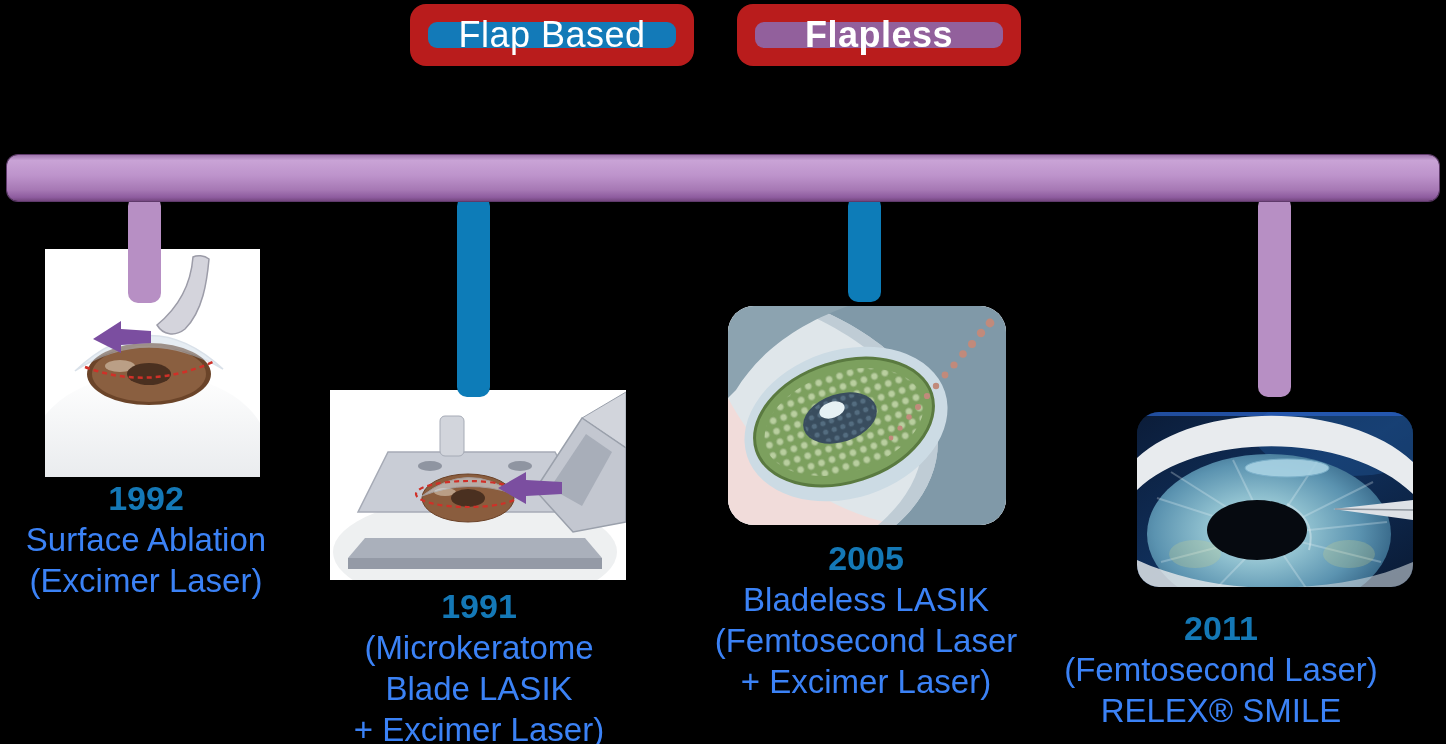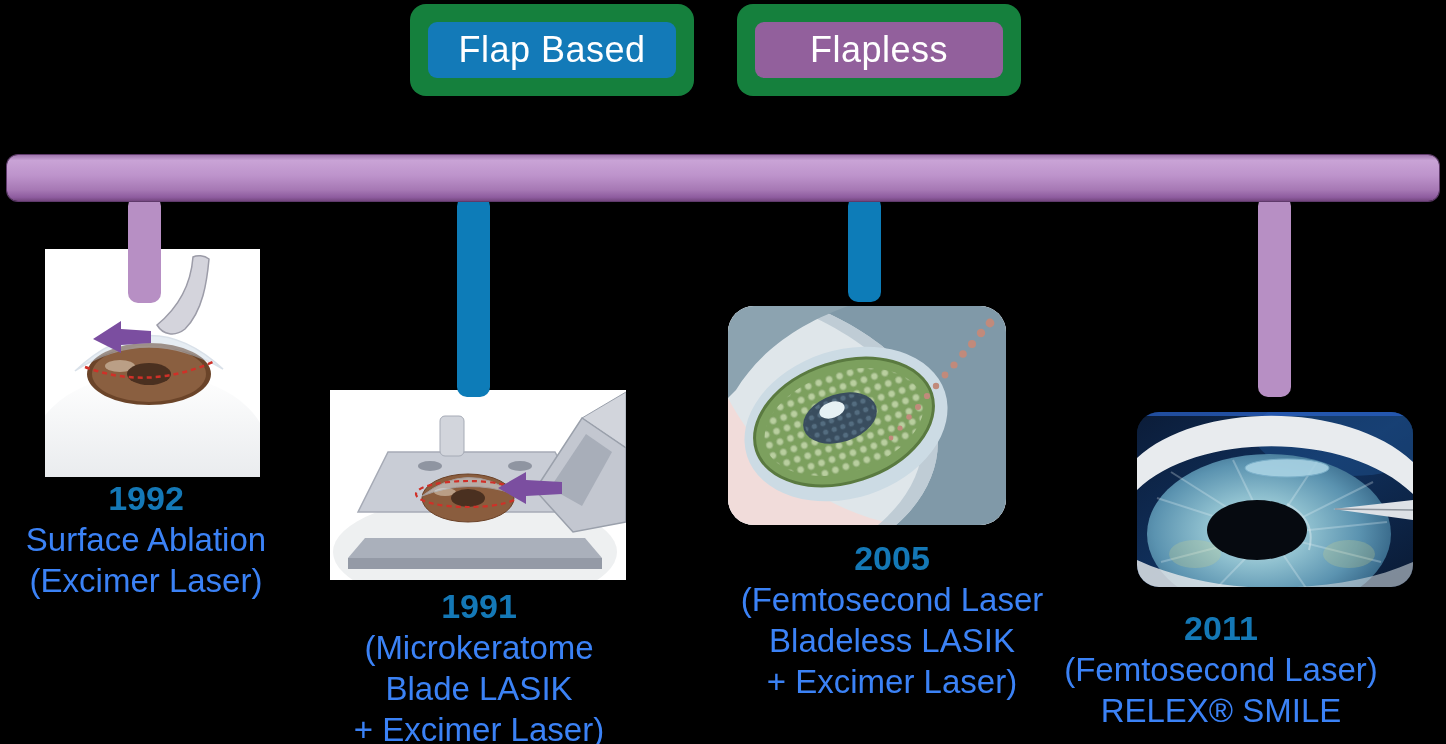--- a/index.html
+++ b/index.html
@@ -2,30 +2,30 @@
 <html><head>
 <meta charset="utf-8">
 <style>
   html,body{margin:0;padding:0;background:#000;}
   #stage{
     position:relative;width:1446px;height:744px;background:#000;overflow:hidden;
     font-family:"Liberation Sans", sans-serif;
   }
   
   .legend-btn{
-    position:absolute;top:4px;height:92px;box-sizing:border-box;
-    background:#15803d;border-radius:16px;padding:18px;
+    position:absolute;top:4px;height:62px;box-sizing:border-box;
+    background:#b91c1c;border-radius:16px;padding:18px;
   }
   .legend-btn .fill{
     width:100%;height:100%;border-radius:9px;
     display:flex;align-items:center;justify-content:center;
     color:#fff;font-size:36px;letter-spacing:0.5px;
   }
   #btn-flap{left:410px;width:284px;}
-  #btn-flapless{left:737px;width:284px;}
+  #btn-flapless{left:737px;width:284px;font-weight:bold;}
   #btn-flap .fill{background:#137ab8;}
   #btn-flapless .fill{background:#92609c;}
 
   
   #bar{
     position:absolute;left:7px;top:155px;width:1432px;height:46px;border-radius:11px;
     background:linear-gradient(#9f76ad 0%, #c9a3d6 12%, #bd93cb 45%, #a678b4 76%, #8e5c9f 92%, #74477f 100%);
     box-shadow:0 0 0 1px #5f3a6b;
     z-index:4;
   }
@@ -45,21 +45,21 @@
   #img-2005{left:728px;top:306px;width:278px;height:219px;background:#dfe6ea;border-radius:26px;}
   #img-2011{left:1137px;top:412px;width:276px;height:175px;background:#0b1c38;border-radius:22px;}
   .card svg{display:block;width:100%;height:100%;}
 
   
   .mtext{position:absolute;text-align:center;z-index:2;}
   .year{color:#1478b6;font-weight:bold;font-size:34px;line-height:41px;}
   .desc-line{color:#3b82f6;font-size:33px;line-height:41px;}
   #txt-1992{left:3px;top:478px;width:286px;}
   #txt-1998{left:326px;top:586px;width:306px;}
-  #txt-2005{left:727px;top:538px;width:330px;}
+  #txt-2005{left:701px;top:538px;width:330px;}
   #txt-2011{left:1054px;top:608px;width:334px;}
 </style>
 </head>
 <body>
 
 <div id="stage">
 
   <div class="legend-btn" id="btn-flap">
     <div class="fill">Flap Based</div>
   </div>
@@ -205,22 +205,22 @@
 
   <div class="mtext" id="txt-1998">
     <div class="year">1991</div>
     <div class="desc-line">(Microkeratome</div>
     <div class="desc-line">Blade LASIK</div>
     <div class="desc-line">+ Excimer Laser)</div>
   </div>
 
   <div class="mtext" id="txt-2005">
     <div class="year">2005</div>
+    <div class="desc-line">Bladeless LASIK</div>
     <div class="desc-line">(Femtosecond Laser</div>
-    <div class="desc-line">Bladeless LASIK</div>
     <div class="desc-line">+ Excimer Laser)</div>
   </div>
 
   <div class="mtext" id="txt-2011">
     <div class="year">2011</div>
     <div class="desc-line">(Femtosecond Laser)</div>
     <div class="desc-line">RELEX® SMILE</div>
   </div>
 
 </div>

